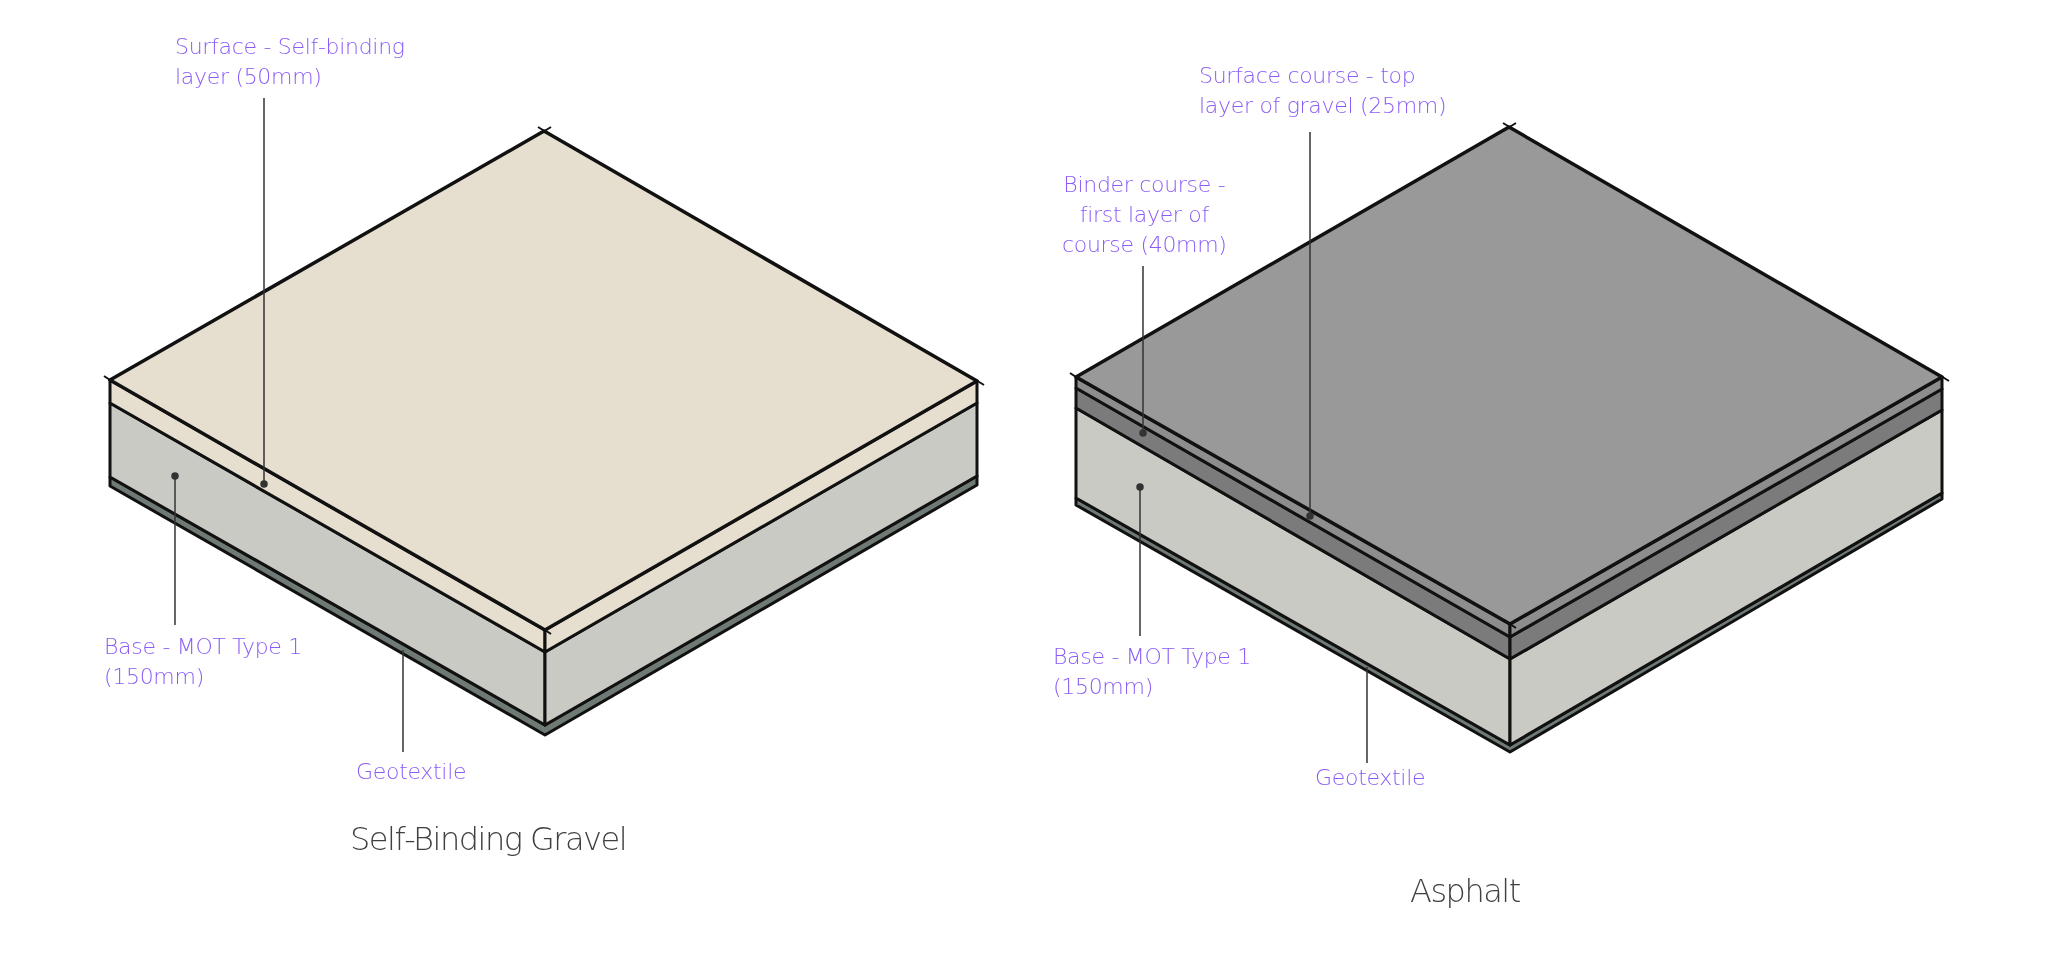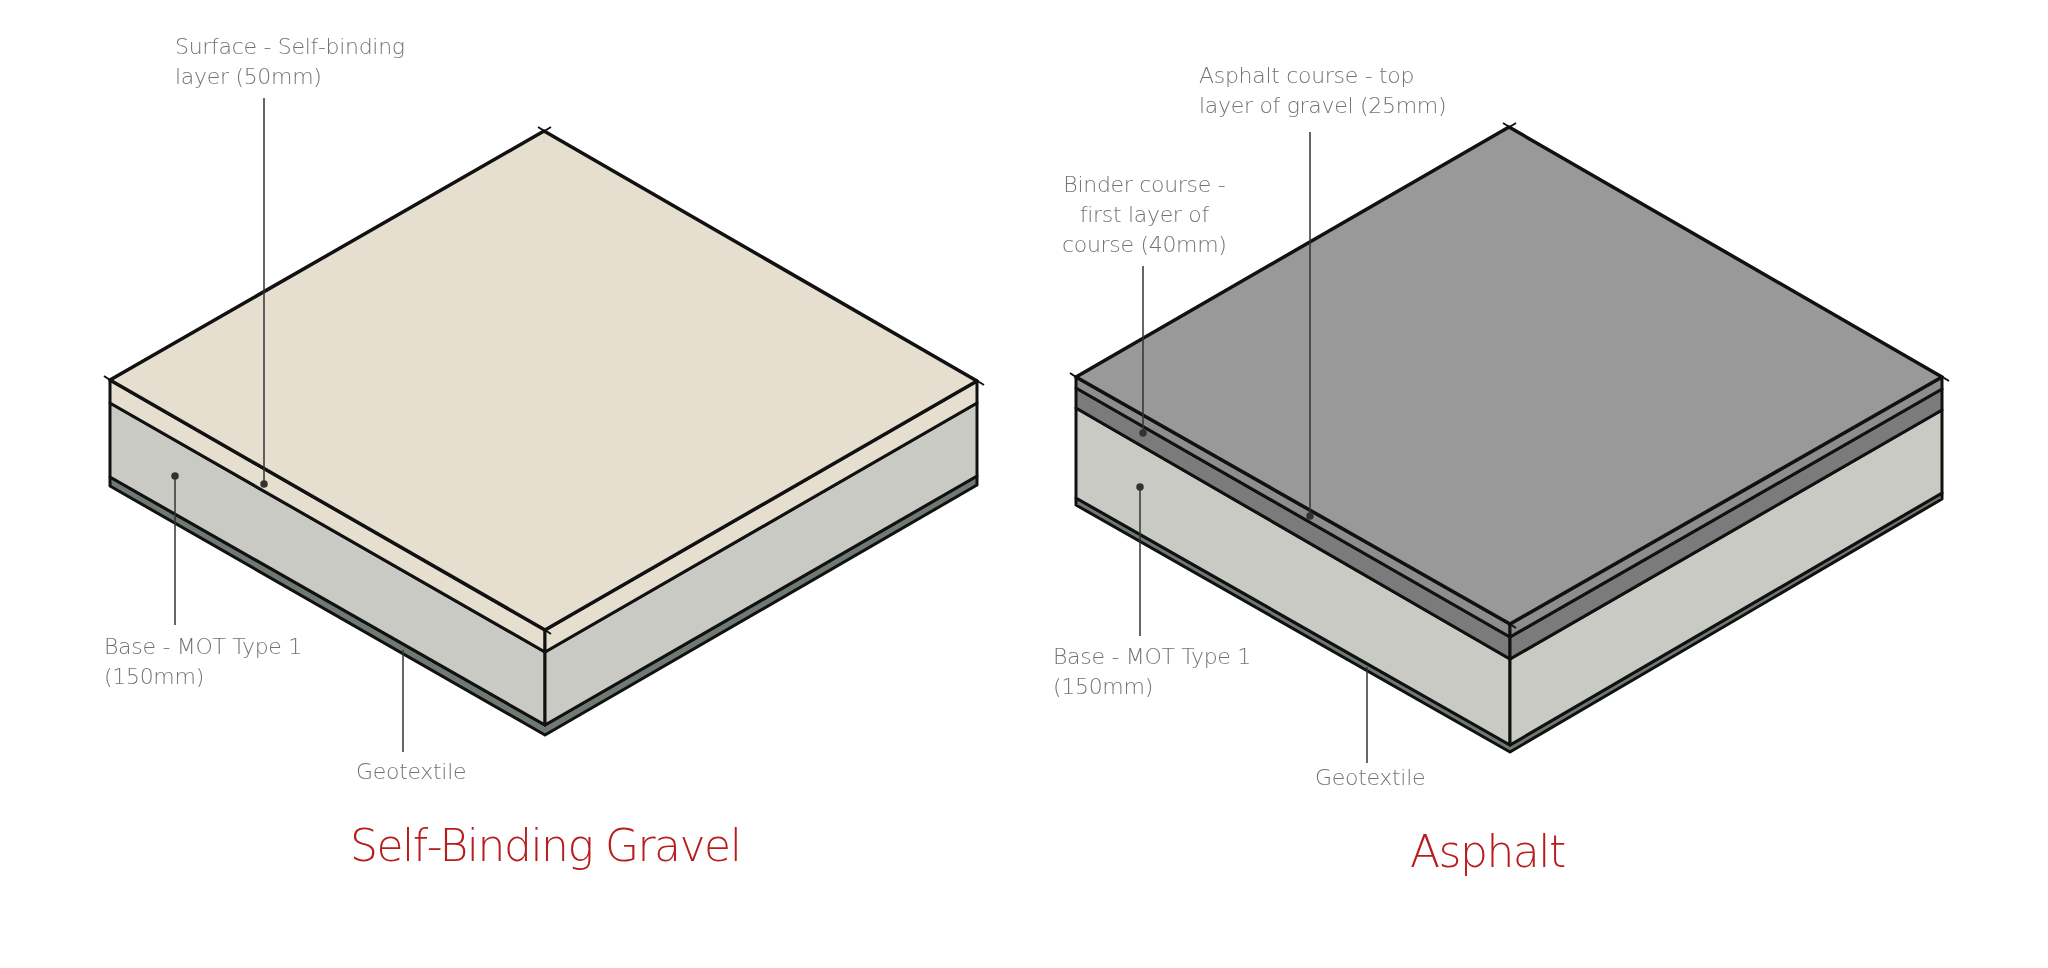--- a/index.html
+++ b/index.html
@@ -1,22 +1,22 @@
 <!DOCTYPE html>
 <html><head>
 <meta charset="utf-8">
 <style>
   html, body { margin: 0; padding: 0; background: #ffffff; }
   body { width: 2048px; height: 968px; position: relative; overflow: hidden;
          font-family: "DejaVu Sans", sans-serif; color: #3a3a3a; }
   svg.diagram { position: absolute; left: 0; top: 0; }
   .label { position: absolute; font-family: "DejaVu Sans", sans-serif; font-size: 22px;
-           line-height: 30px; color: #737373; font-weight: 300; letter-spacing: -0.3px; white-space: nowrap; }
-  .title { position: absolute; font-family: "DejaVu Sans", sans-serif; font-size: 44px;
-           color: #b91c1c; font-weight: 300; letter-spacing: -1.5px; white-space: nowrap; }
+           line-height: 30px; color: #8b5cf6; font-weight: 300; letter-spacing: -0.3px; white-space: nowrap; }
+  .title { position: absolute; font-family: "DejaVu Sans", sans-serif; font-size: 32px;
+           color: #404040; font-weight: 300; letter-spacing: -1.5px; white-space: nowrap; }
 </style>
 </head>
 <body>
 
 <svg class="diagram" width="2048" height="968" viewBox="0 0 2048 968">
 
   <g stroke="#111" stroke-linejoin="round">
 
     <polygon points="110,477 545,725 977,476 977,485 545,735 110,486" fill="#6f7a74" stroke-width="3"></polygon>
 
@@ -88,28 +88,28 @@
 <div class="label" style="left:104px; top:632px;">
   <div>Base - MOT Type 1</div>
   <div>(150mm)</div>
 </div>
 <div class="label" style="left:356px; top:757px;">
   <div>Geotextile</div>
 </div>
 <div class="title" style="left:350px; top:820px;">Self-Binding Gravel</div>
 
 <div class="label" style="left:1199px; top:61px;">
-  <div>Asphalt course - top</div>
+  <div>Surface course - top</div>
   <div>layer of gravel (25mm)</div>
 </div>
 <div class="label" style="left:1062px; top:170px;text-align:center;">
   <div>Binder course -</div>
   <div>first layer of</div>
   <div>course (40mm)</div>
 </div>
 <div class="label" style="left:1053px; top:642px;">
   <div>Base - MOT Type 1</div>
   <div>(150mm)</div>
 </div>
 <div class="label" style="left:1315px; top:763px;">
   <div>Geotextile</div>
 </div>
-<div class="title" style="left:1410px; top:826px;">Asphalt</div>
+<div class="title" style="left:1410px; top:872px;">Asphalt</div>
 
 </body></html>

